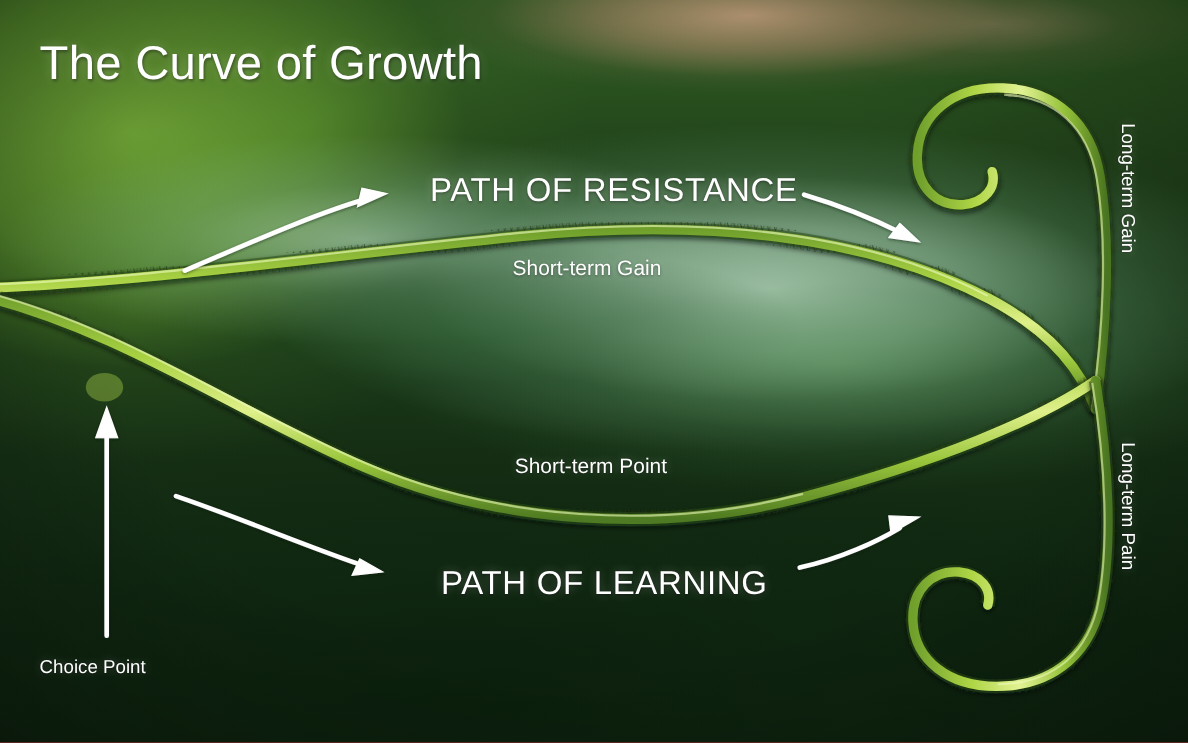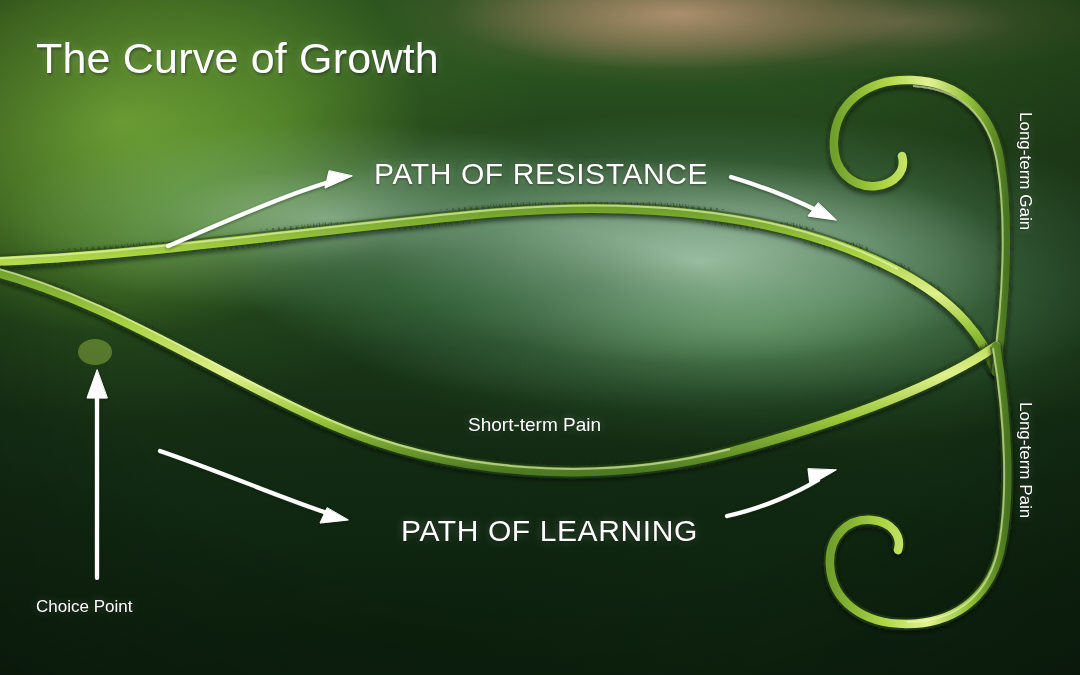--- a/index.html
+++ b/index.html
@@ -108,21 +108,21 @@
     text-shadow: 0 1px 3px rgba(0,0,0,0.45), 0 0 9px rgba(255,255,255,0.28);
   }
   #title {
     left: 36px;
     top: 34px;
     font-size: 43px;
     letter-spacing: 0.2px;
     text-shadow: 1px 2px 3px rgba(0,0,0,0.40), 0 0 10px rgba(255,255,255,0.22);
   }
   #label-resistance {
-    left: 374px;
+    left: 391px;
     top: 157px;
     font-size: 30px;
     letter-spacing: 0.6px;
   }
   #label-learning {
     left: 401px;
     top: 502px;
     font-size: 30px;
     letter-spacing: 0.6px;
     margin-top: 12px;
@@ -295,22 +295,23 @@
         <path d="M 97,578 L 97,392" fill="none" stroke-width="4.2"></path>
         <path d="M 97,370 L 87,398 L 107,398 Z" stroke-width="1"></path>
       </g>
     </g>
   </svg>
 
   <div class="txt" id="title">The Curve of Growth</div>
 
   <div class="txt" id="label-resistance">PATH OF RESISTANCE</div>
 
-
-  <div class="txt" id="label-pain">Short-term Pain</div>
+  <div class="txt" id="label-gain">Short-term Gain</div>
+
+  <div class="txt" id="label-pain">Short-term Point</div>
 
   <div class="txt" id="label-learning">PATH OF LEARNING</div>
 
   <div class="txt" id="label-choice">Choice Point</div>
 
   <div class="txt vert" id="label-lt-gain">Long-term Gain</div>
 
   <div class="txt vert" id="label-lt-pain">Long-term Pain</div>
 
 </div>

